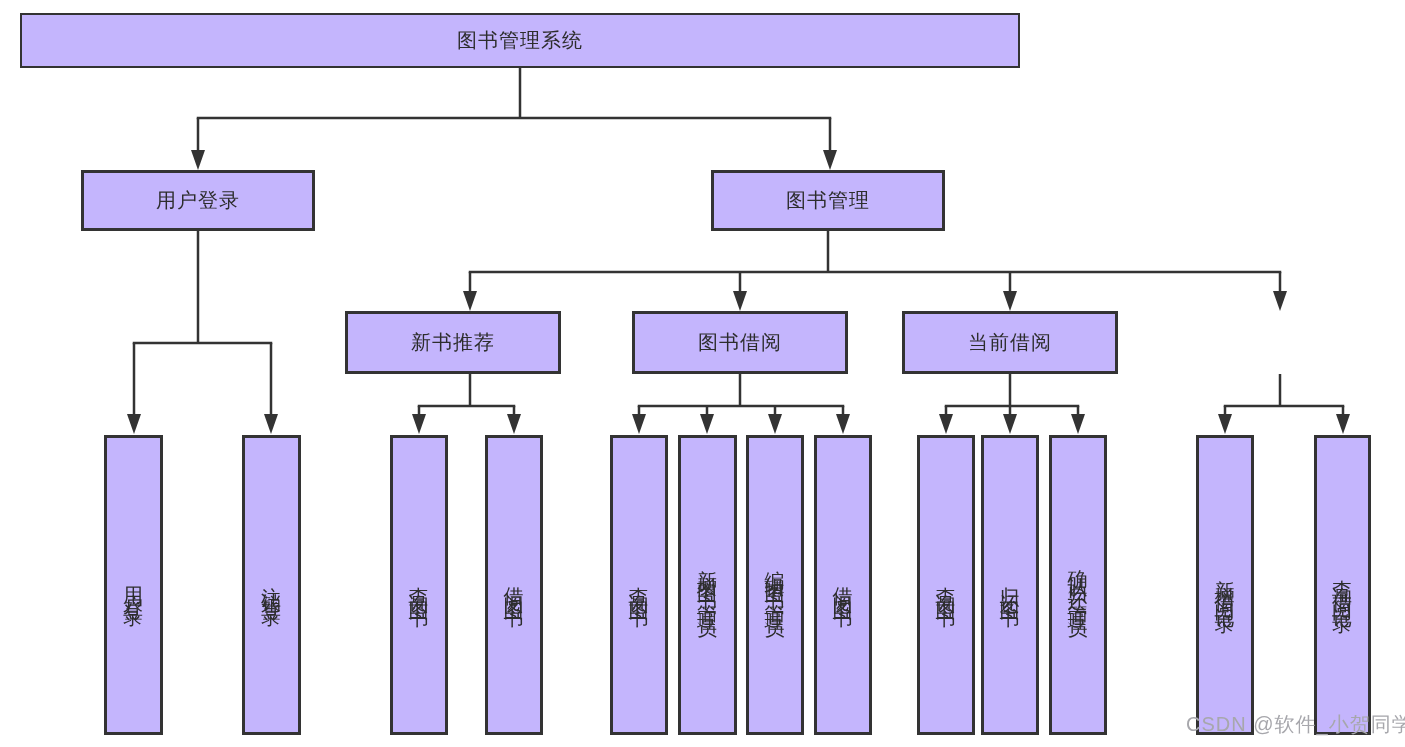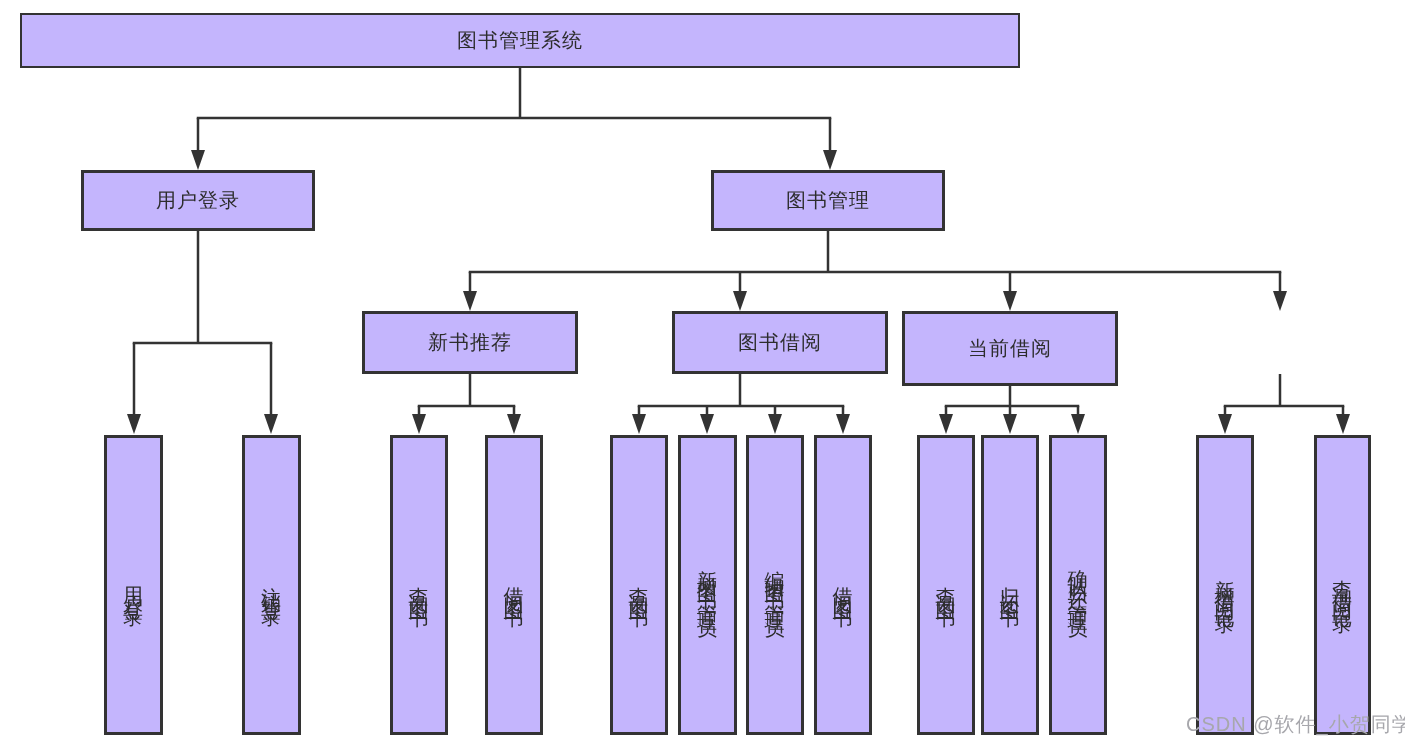--- a/index.html
+++ b/index.html
@@ -127,27 +127,27 @@
     <span>图书管理系统</span>
   </div>
 
   <div class="box" style="left:81px;top:170px;width:234px;height:61px;">
     <span>用户登录</span>
   </div>
   <div class="box" style="left:711px;top:170px;width:234px;height:61px;">
     <span>图书管理</span>
   </div>
 
-  <div class="box" style="left:362px;top:311px;width:216px;height:63px;">
+  <div class="box" style="left:345px;top:311px;width:216px;height:63px;">
     <span>新书推荐</span>
   </div>
-  <div class="box" style="left:632px;top:311px;width:216px;height:63px;margin-left:40px;">
+  <div class="box" style="left:632px;top:311px;width:216px;height:63px;">
     <span>图书借阅</span>
   </div>
-  <div class="box" style="left:902px;top:311px;width:216px;height:75px;">
+  <div class="box" style="left:902px;top:311px;width:216px;height:63px;">
     <span>当前借阅</span>
   </div>
 
   <div class="box leaf" style="left:104px;top:435px;width:59px;height:300px;">
     <span>用户登录</span>
   </div>
   <div class="box leaf" style="left:242px;top:435px;width:59px;height:300px;">
     <span>注销登录</span>
   </div>
 

